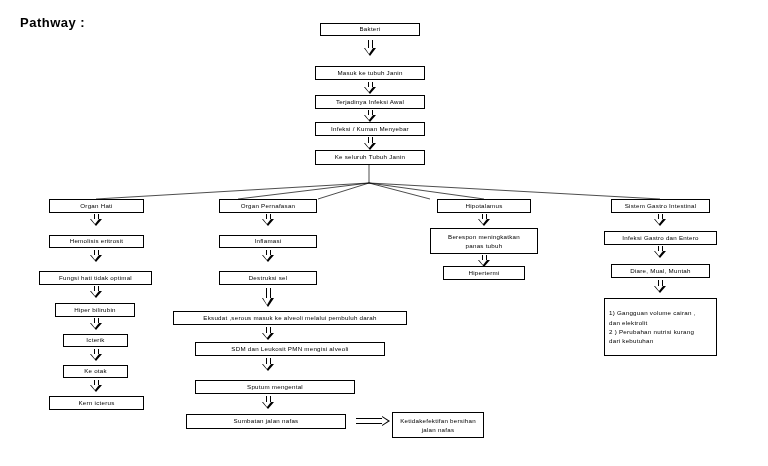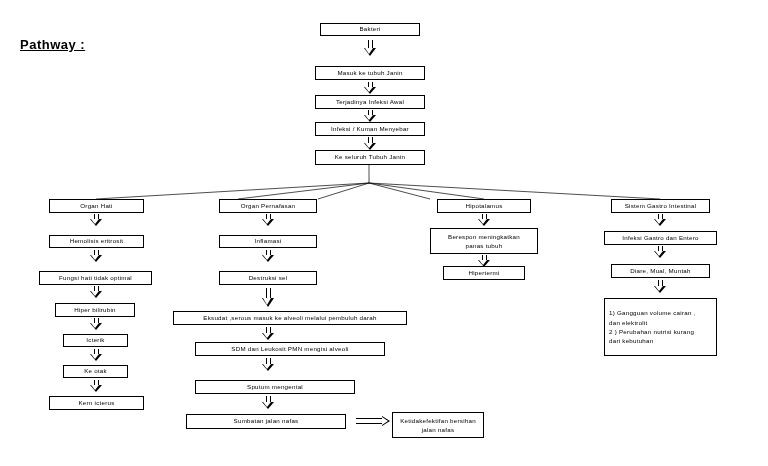--- a/index.html
+++ b/index.html
@@ -130,21 +130,21 @@
     stroke: #000;
     stroke-width: 0.7;
     fill: none;
   }
 </style>
 </head>
 <body>
 
 <div id="page">
 
-  <div class="title" style="left:20px; top:37px;text-decoration:underline;">Pathway :</div>
+  <div class="title" style="left:20px; top:15px;">Pathway :</div>
 
   <svg class="links">
 
     <line x1="369" y1="165" x2="369" y2="183"></line>
     <line x1="369" y1="183" x2="96" y2="199"></line>
     <line x1="369" y1="183" x2="238" y2="199"></line>
     <line x1="369" y1="183" x2="318" y2="199"></line>
     <line x1="369" y1="183" x2="484" y2="199"></line>
     <line x1="369" y1="183" x2="660" y2="199"></line>
     <line x1="369" y1="183" x2="430" y2="199"></line>

